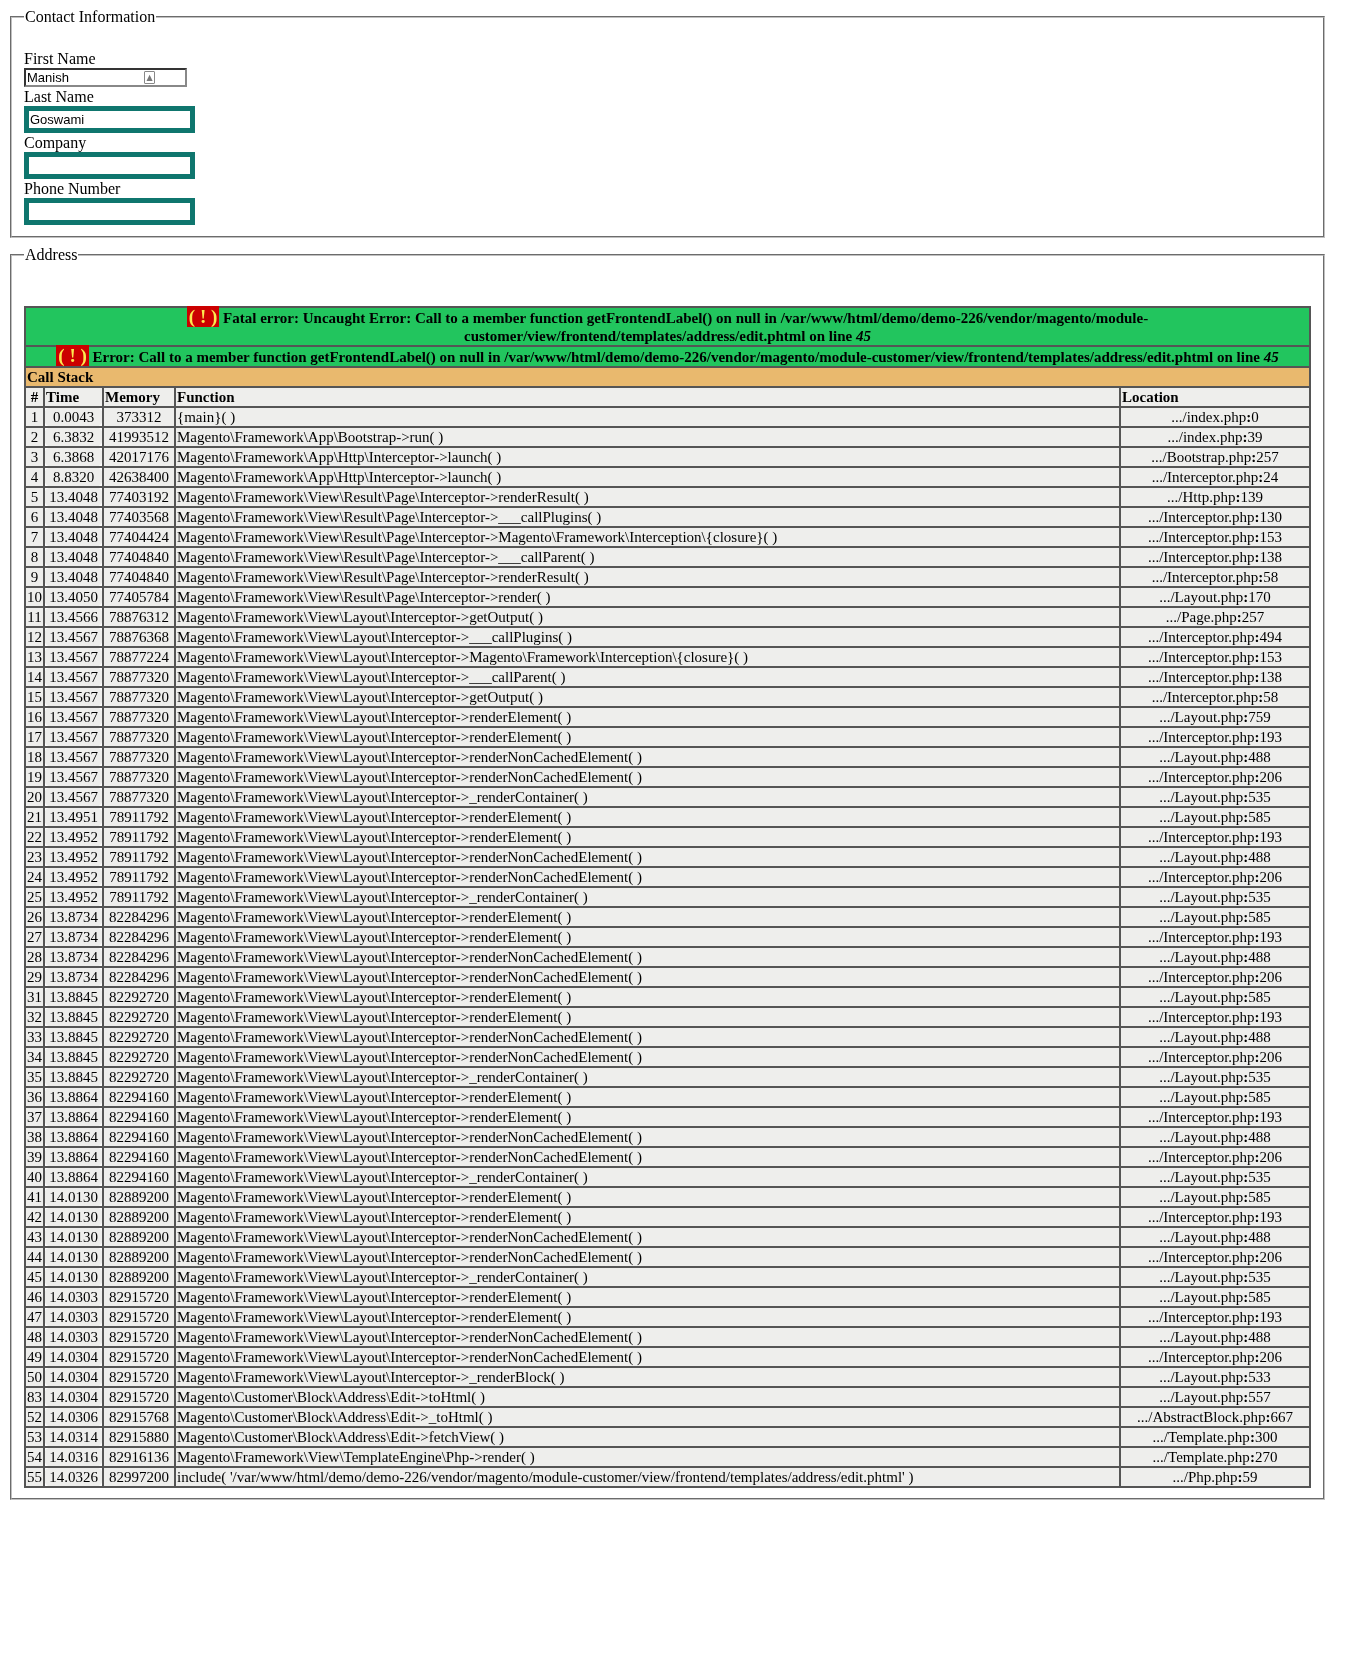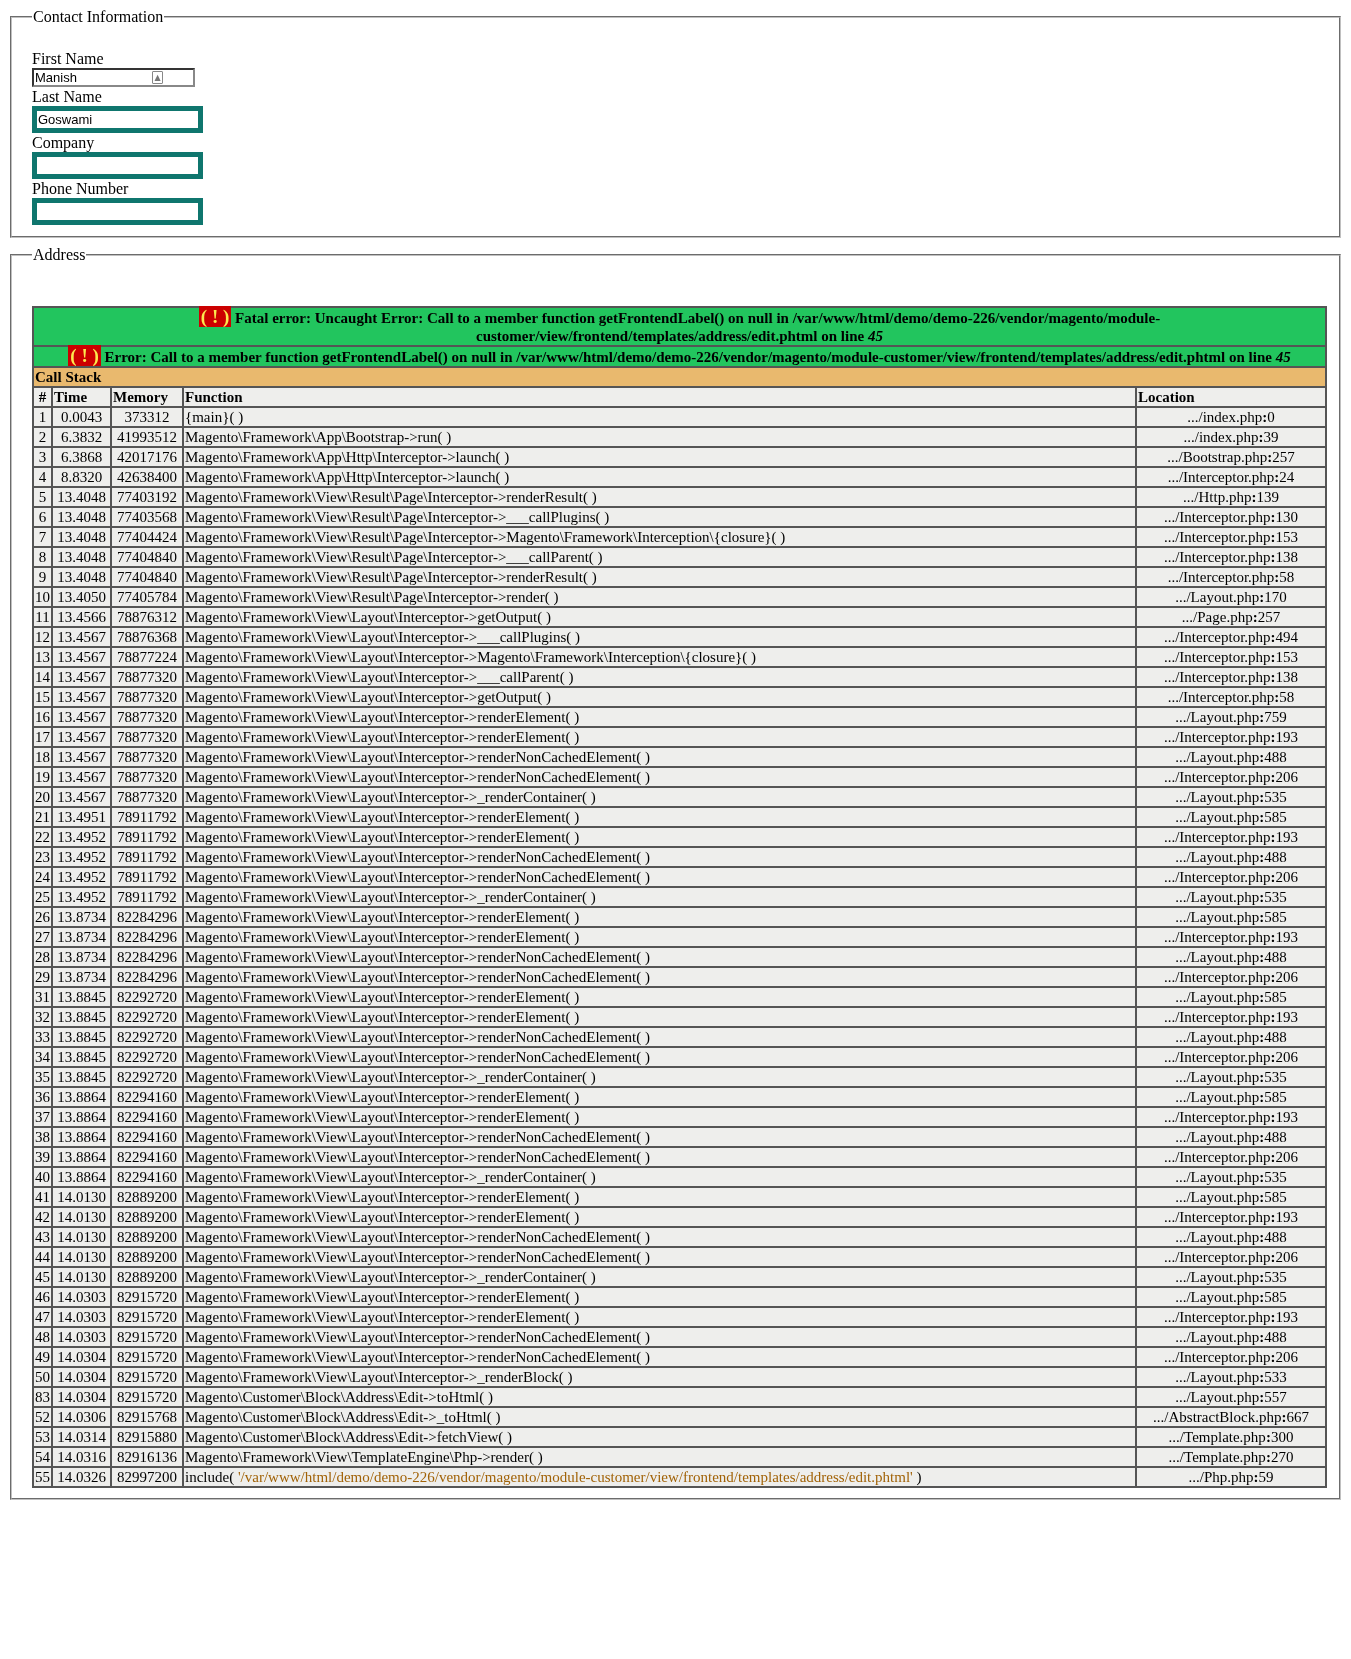--- a/index.html
+++ b/index.html
@@ -1,38 +1,38 @@
 <!DOCTYPE html>
 <html><head>
 <meta charset="utf-8">
 <style>
   body { margin: 8px; background: #fff; font-family: "Liberation Serif", serif; font-size: 16px; color: #000; }
-  fieldset { border: 2px groove #c0c0c0; margin: 0 2px 8px 2px; padding: 6px 12px 10px 20px; }
+  fieldset { border: 2px groove #c0c0c0; margin: 0 18px 8px 2px; padding: 6px 12px 10px 12px; }
   legend { padding: 0 1px; font-size: 16px; }
   .field-label { display: block; margin: 0; line-height: 18px; }
   .contact-spacer { height: 18px; }
   .txt { width: 159px; height: 17px; border: 5px solid #0f766e; padding: 0 1px; font-family: "Liberation Sans", sans-serif; font-size: 13px; margin: 0; display: block; box-sizing: content-box; position: relative; }
   .txt-wrap { position: relative; width: 136px; margin-bottom: 1px; }
   .txt.focused { border: 2px inset #888; width: 157px; height: 15px; background:#fff; }
   .contact-icon { position: absolute; right: 5px; top: 3px; width: 9px; height: 11px; border: 1px solid #888; border-radius: 1px; font-size: 8px; line-height: 11px; text-align: center; color: #777; font-family: "DejaVu Sans", sans-serif; }
   .address-spacer { height: 36px; }
   table.xdebug { border-collapse: collapse; width: 100%; border: 1px solid #555; font-family: "Liberation Serif", serif; font-size: 15px; }
   table.xdebug td, table.xdebug th { border: 2px solid #555; padding: 0 1px; line-height: 18px; }
   .err-row th { background: #22c55e; text-align: center; font-weight: bold; padding: 1px 2px 2px 2px; line-height: 18px; }
   .err-icon { background: #cc0000; color: #fce94f; font-size: 19px; padding: 0 2px; font-weight: bold; }
   .cs-row th { background: #e9b96e; text-align: left; font-weight: bold; }
   .hdr th { background: #eeeeec; text-align: left; font-weight: bold; }
   .hdr th.num { text-align: center; }
   tr.stack td { background: #eeeeec; }
   td.c-idx { text-align: center; width: 14px; }
-  td.c-time { text-align: center; width: 55px; }
+  td.c-time { text-align: center; width: 55px; border-radius: 8px; }
   td.c-mem { text-align: center; width: 68px; }
   td.c-loc { width: 186px; text-align: center; }
   .loc-colon { font-weight: bold; }
-  .inc-arg { color: #a16207; }
+  .inc-arg { color: #000000; }
 </style>
 </head>
 <body>
 
 <fieldset>
   <legend>Contact Information</legend>
   <div class="contact-spacer"></div>
   <label class="field-label">First Name</label>
   <div class="txt-wrap">
     <input class="txt focused" type="text" value="Manish" style="">

